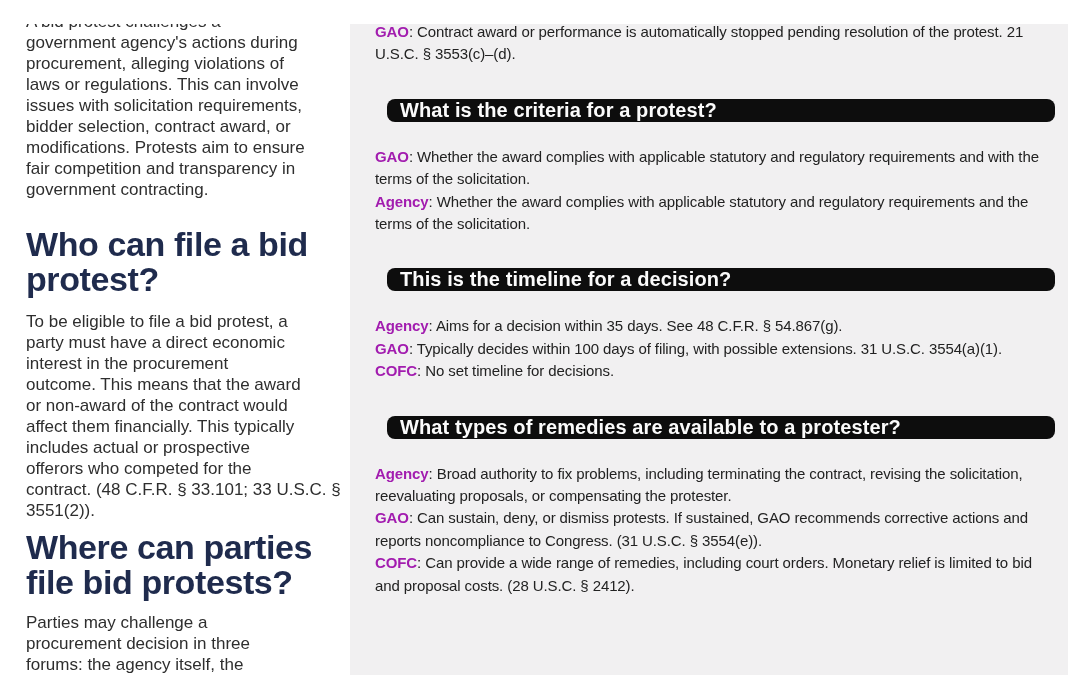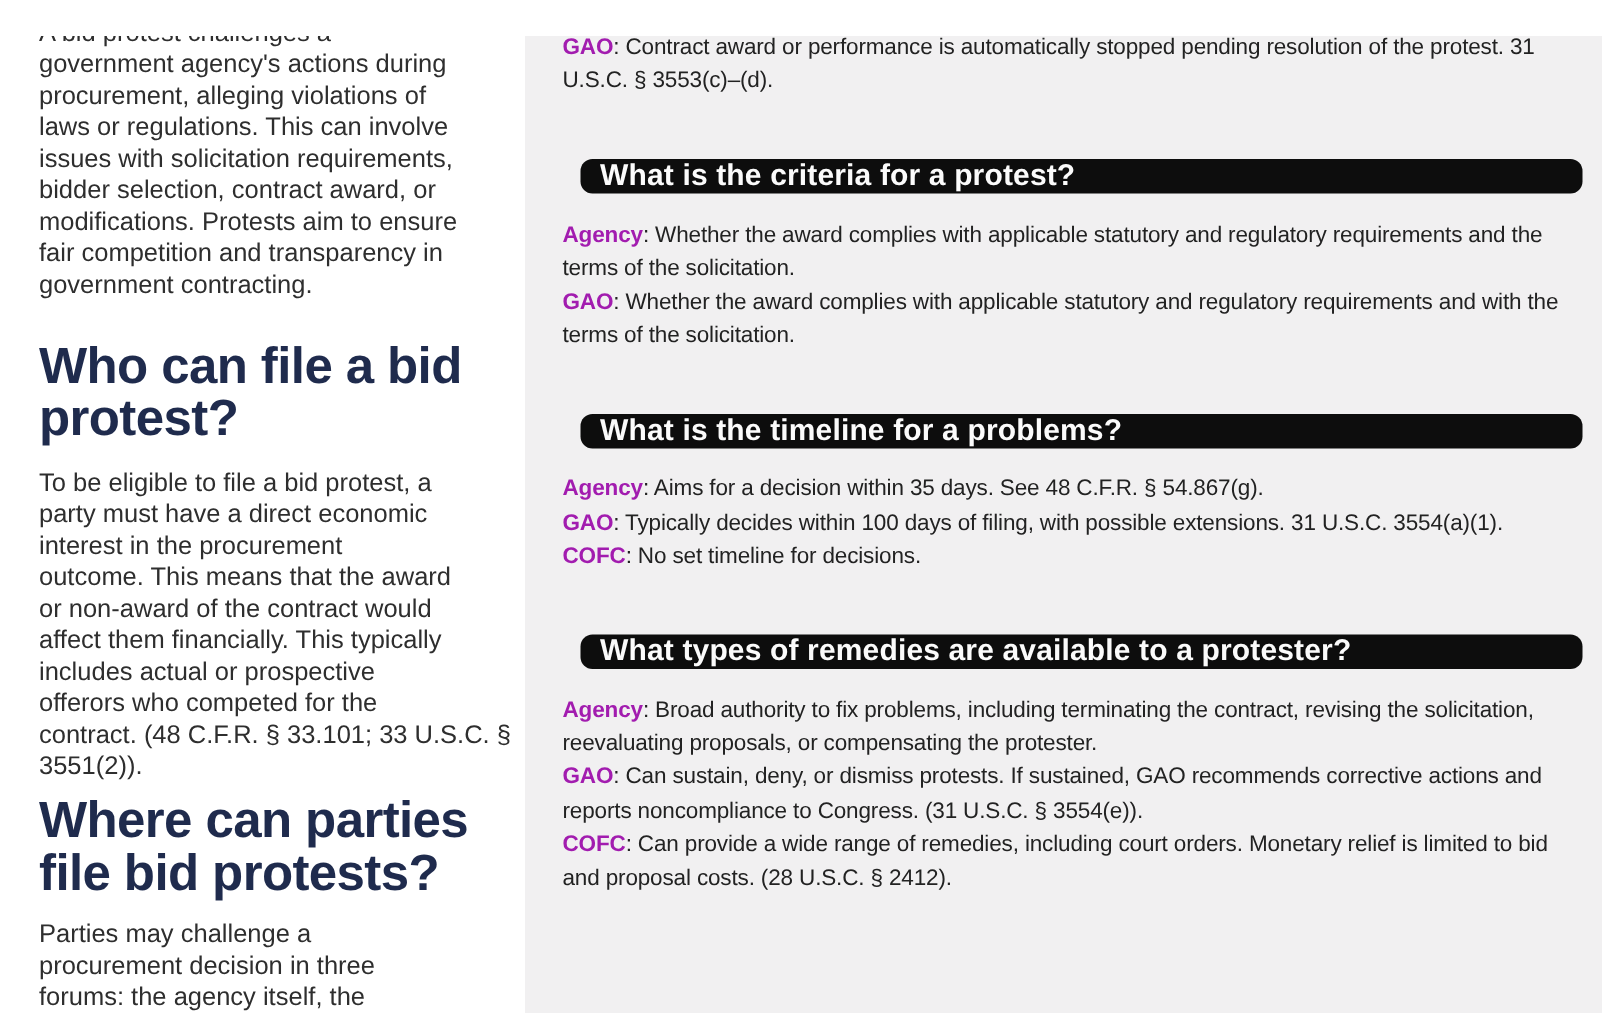--- a/index.html
+++ b/index.html
@@ -49,21 +49,21 @@
   .qa-body p{
     margin:0;
     font-size:15px;
     line-height:22.4px;
     color:#222222;
     letter-spacing:-0.1px;
   }
   .qa-body b{color:#a21caf;}
   .qa-header{
     display:flex;
-    align-items:center;
+    align-items:flex-start;
     height:38px;
     margin-top:33px;
     margin-bottom:9px;
   }
   .qa-accent{
     width:18px;
     background:#a884ab;
     border-radius:2px;
     flex:0 0 18px;
   }
@@ -110,37 +110,37 @@
       <h2 class="h-gap2">Where can parties
 file bid protests?</h2>
       <p>Parties may challenge a
 procurement decision in three
 forums: the agency itself, the
 Government Accountability Office
 (GAO), or the U.S. Court of Federal</p>
     </div>
   <div class="right-panel">
     <div class="qa-body intro">
-        <p><b>GAO</b><span>: Contract award or performance is automatically stopped pending resolution of the protest. 31 U.S.C. § 3553(c)–(d).</span></p>
+        <p><b>GAO</b><span>: Contract award or performance is automatically stopped pending resolution of the protest. 21 U.S.C. § 3553(c)–(d).</span></p>
       </div>
     <div id="qa-sections">
         <div class="qa-header">
           <div class="qa-accent"></div>
           <div class="qa-bar">
             <span>What is the criteria for a protest?</span>
           </div>
         </div>
         <div class="qa-body">
+          <p><b>GAO</b><span>: Whether the award complies with applicable statutory and regulatory requirements and with the terms of the solicitation.</span></p>
           <p><b>Agency</b><span>: Whether the award complies with applicable statutory and regulatory requirements and the terms of the solicitation.</span></p>
-          <p><b>GAO</b><span>: Whether the award complies with applicable statutory and regulatory requirements and with the terms of the solicitation.</span></p>
         </div>
         <div class="qa-header">
           <div class="qa-accent"></div>
           <div class="qa-bar">
-            <span>What is the timeline for a problems?</span>
+            <span>This is the timeline for a decision?</span>
           </div>
         </div>
         <div class="qa-body">
           <p><b>Agency</b><span>: Aims for a decision within 35 days. See 48 C.F.R. § 54.867(g).</span></p>
           <p><b>GAO</b><span>: Typically decides within 100 days of filing, with possible extensions. 31 U.S.C. 3554(a)(1).</span></p>
           <p><b>COFC</b><span>: No set timeline for decisions.</span></p>
         </div>
         <div class="qa-header">
           <div class="qa-accent"></div>
           <div class="qa-bar">

